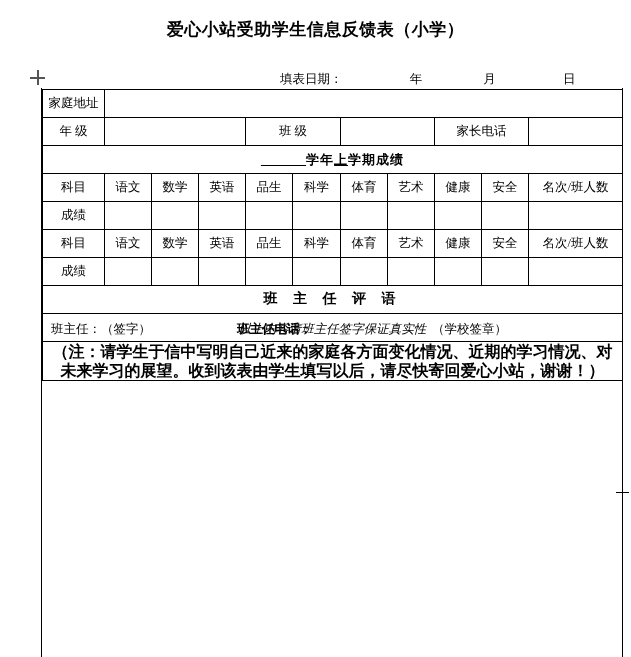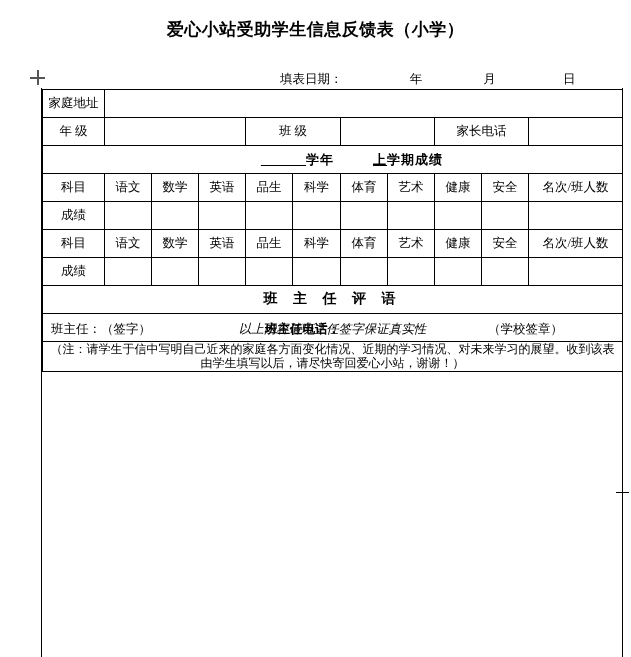--- a/index.html
+++ b/index.html
@@ -107,21 +107,21 @@
     vertical-align: middle;
     line-height: 1.2;
   }
   td.lbl { font-size: 12.5px; white-space: nowrap; }
   td.blank { }
   td.section {
     font-weight: bold;
     font-size: 13px;
     letter-spacing: 1px;
   }
-  td.section .ul { text-decoration: underline; margin-left: 39px; }
+  td.section .ul { text-decoration: underline; }
   td.comment-head {
     font-weight: bold;
     font-size: 14px;
     letter-spacing: 6px;
   }
   td.comment-body {
     height: 120px;
     vertical-align: top;
     position: relative;
     padding: 0;
@@ -132,29 +132,28 @@
     padding-top: 3px;
     font-style: italic;
   }
   .signature-row {
     position: absolute;
     bottom: 4px;
     left: 0;
     width: 100%;
     font-size: 12.5px;
     display: flex;
-    gap: 28px;
   }
   .signature-row .s1 { margin-left: 8px; }
   .signature-row .s2 { margin-left: 86px; font-weight: bold; }
   .signature-row .s3 { margin-left: 120px; }
   td.footnote {
     text-align: left;
-    font-size: 12px;
-    font-weight: normal;
+    font-size: 16px;
+    font-weight: bold;
     line-height: 1.7;
     padding: 4px 10px 6px 10px;
     height: auto;
   }
 </style>
 </head>
 <body>
 
 <div class="page">
 

